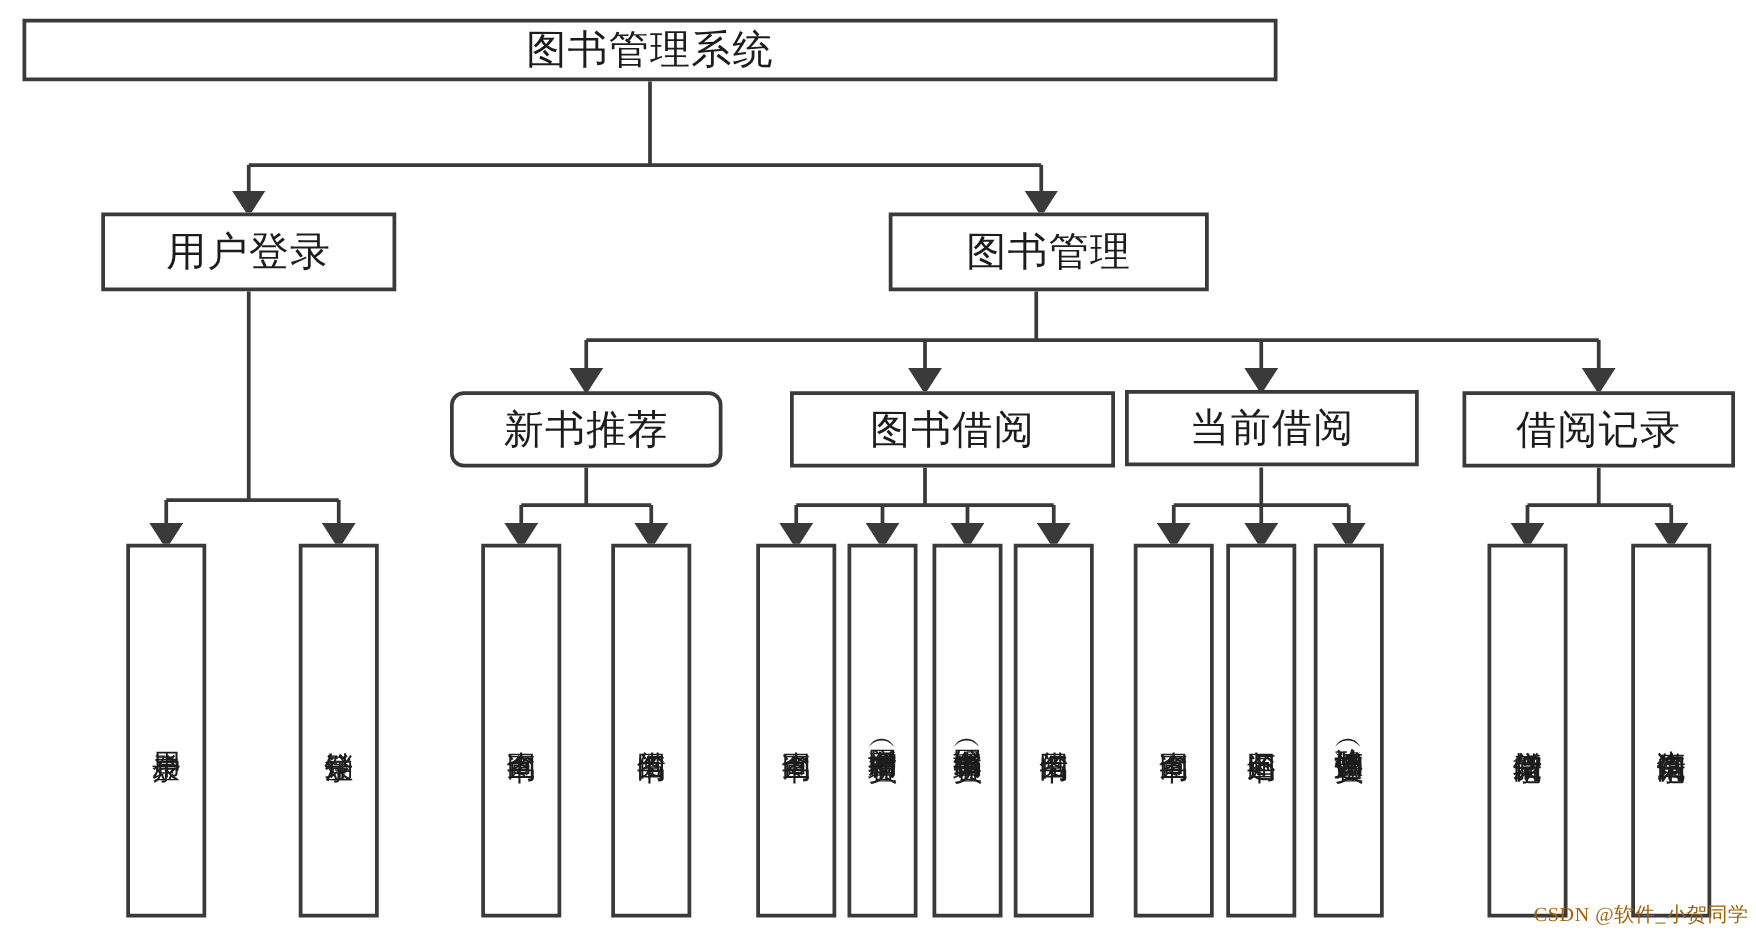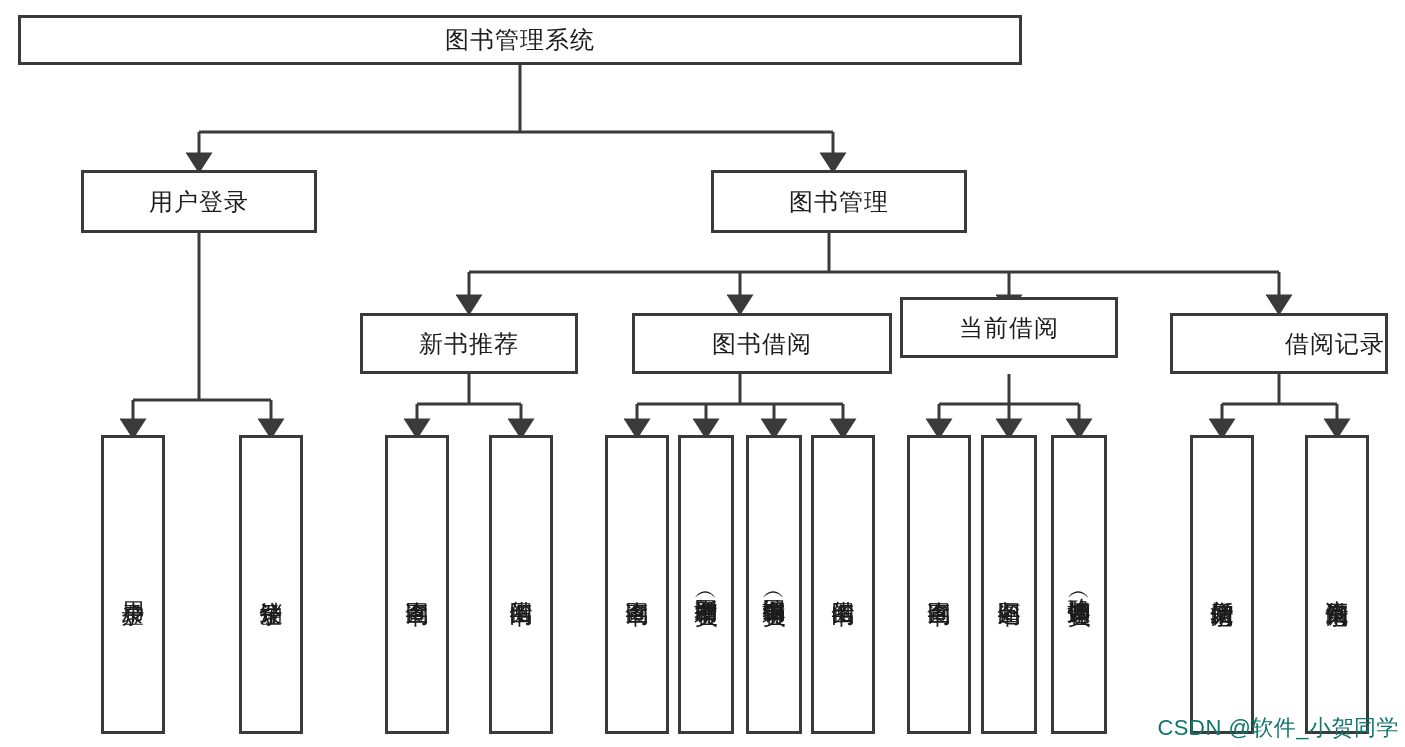--- a/index.html
+++ b/index.html
@@ -1,26 +1,26 @@
 <!DOCTYPE html>
 <html><head>
 <meta charset="utf-8">
 <style>
   html,body{margin:0;padding:0;background:#ffffff;}
   body{width:1405px;height:747px;font-family:"Liberation Sans","DejaVu Sans",sans-serif;}
   #stage{position:relative;width:1405px;height:747px;overflow:hidden;background:#fff;}
   svg#wires{position:absolute;left:0;top:0;width:1405px;height:747px;}
   .node{position:absolute;box-sizing:border-box;background:#ffffff;border:3px solid #3a3a3a;
         display:flex;align-items:center;justify-content:center;color:#1c1c1c;}
-  .node.h{font-size:24px;letter-spacing:1px;}
+  .node.h{font-size:32px;letter-spacing:1px;}
   .node.v{font-size:23px;line-height:1.18;letter-spacing:1px;border-width:3px;}
   .node.v .vtext{writing-mode:vertical-rl;text-orientation:upright;white-space:nowrap;
         display:block;text-align:center;}
-  .watermark{position:absolute;right:6px;bottom:4px;font-size:22px;color:#0f766e;
-        letter-spacing:0.5px;white-space:nowrap;pointer-events:none;}
+  .watermark{position:absolute;right:6px;bottom:4px;font-size:16px;color:#a16207;
+        letter-spacing:0.5px;white-space:nowrap;pointer-events:none;font-family:Liberation Serif, serif;}
 </style>
 </head>
 <body>
 
 <div id="stage">
 
   <svg id="wires" viewBox="0 0 1405 747" xmlns="http://www.w3.org/2000/svg">
     <defs>
       <marker id="arw" markerWidth="9" markerHeight="9" refX="3.2" refY="4.5" orient="auto" markerUnits="strokeWidth">
         <path d="M0,0 L7,4.5 L0,9 z" fill="#3a3a3a"></path>
@@ -74,30 +74,30 @@
     <span>图书管理系统</span>
   </div>
 
   <div class="node h" style="left:81px;top:170px;width:236px;height:63px;">
     <span>用户登录</span>
   </div>
   <div class="node h" style="left:711px;top:170px;width:256px;height:63px;">
     <span>图书管理</span>
   </div>
 
-  <div class="node h" style="left:360px;top:313px;width:218px;height:61px;">
+  <div class="node h" style="left:360px;top:313px;width:218px;height:61px;border-radius:11px;">
     <span>新书推荐</span>
   </div>
   <div class="node h" style="left:632px;top:313px;width:260px;height:61px;">
     <span>图书借阅</span>
   </div>
-  <div class="node h" style="left:900px;top:297px;width:218px;height:61px;">
+  <div class="node h" style="left:900px;top:312px;width:235px;height:61px;">
     <span>当前借阅</span>
   </div>
-  <div class="node h" style="left:1170px;top:313px;width:218px;height:61px;justify-content:flex-end;">
+  <div class="node h" style="left:1170px;top:313px;width:218px;height:61px;">
     <span>借阅记录</span>
   </div>
 
   <div class="node v" style="left:101px;top:435px;width:64px;height:299px;">
     <span class="vtext">用户登录</span>
   </div>
   <div class="node v" style="left:239px;top:435px;width:64px;height:299px;">
     <span class="vtext">注销登录</span>
   </div>
 

